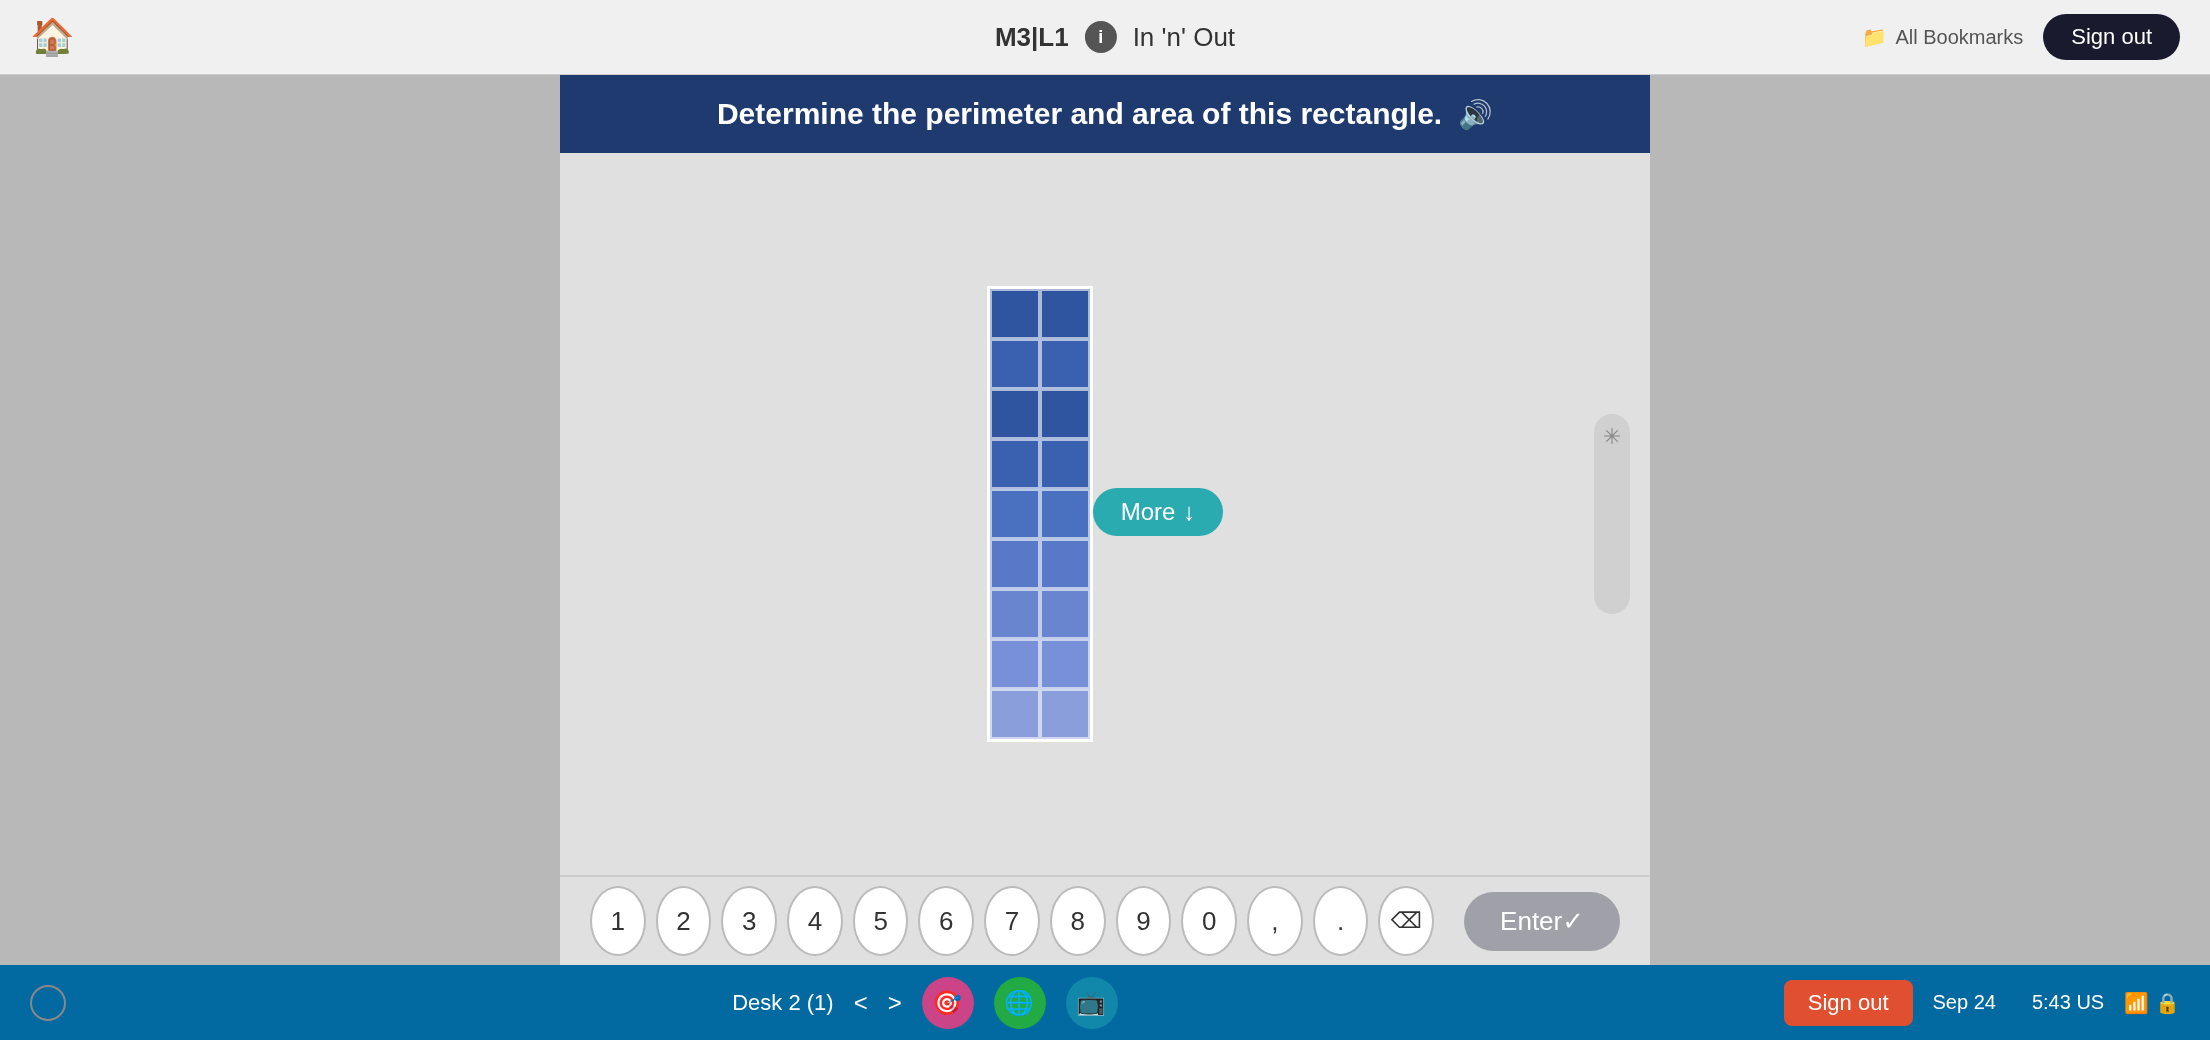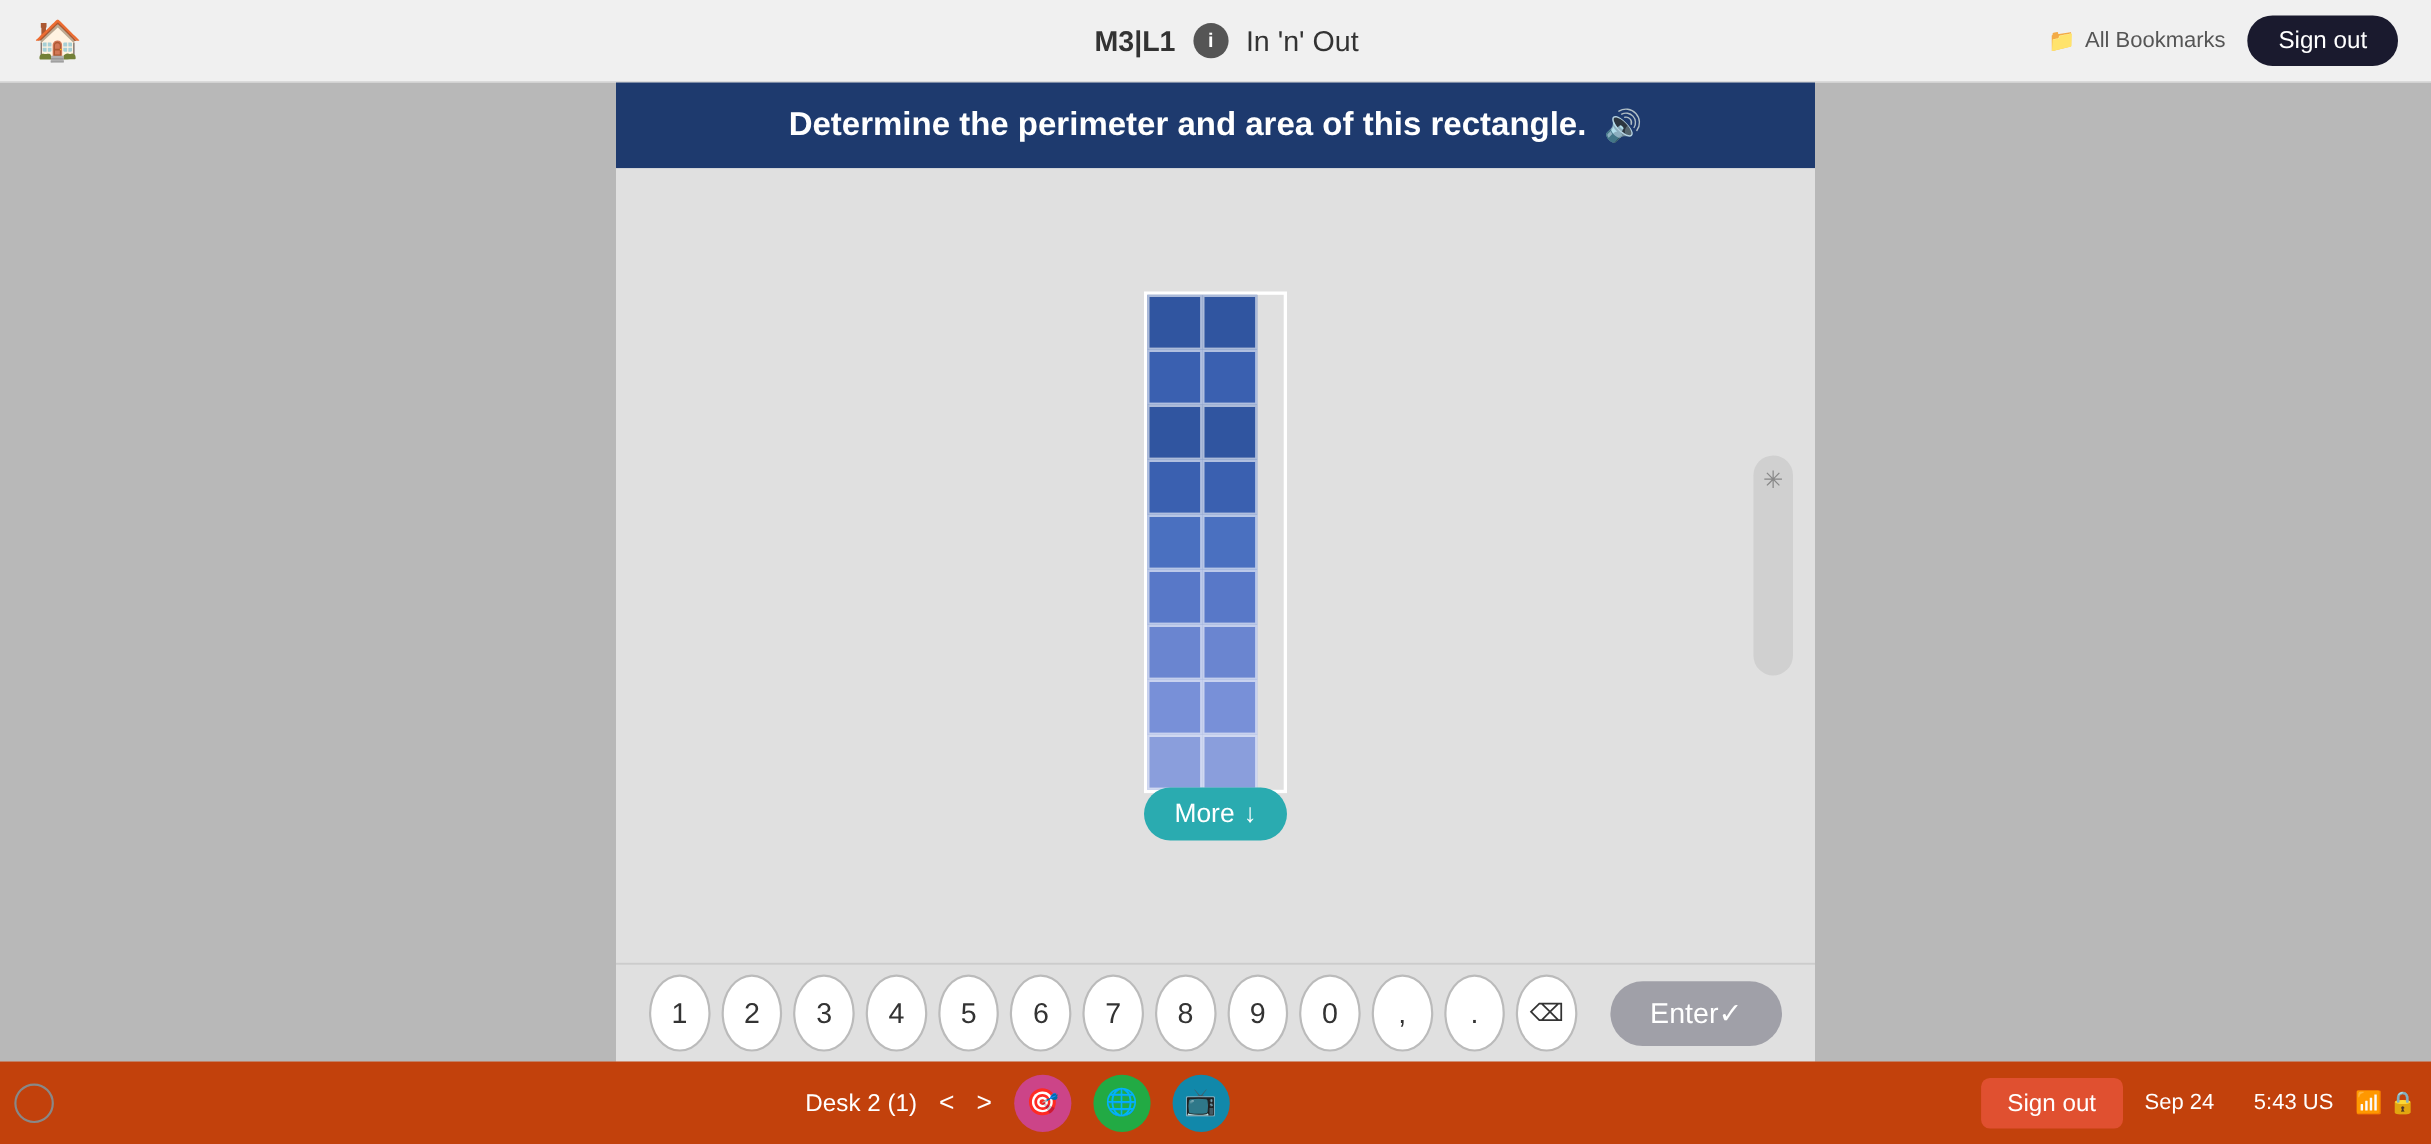--- a/index.html
+++ b/index.html
@@ -167,21 +167,21 @@
     .grid-row-4 { background: #4a65c0; }
     .grid-row-5 { background: #5570c8; }
     .grid-row-6 { background: #6678cc; }
     .grid-row-7 { background: #7785d4; }
     .grid-row-8 { background: #8892d8; }
     .grid-row-9 { background: #9a9fdc; }
 
     .rectangle-wrapper {
       position: relative;
       display: flex;
-      flex-direction: column;
+      align-items: center;
     }
 
     .more-btn {
       background: #2aabb0;
       color: white;
       border: none;
       border-radius: 25px;
       padding: 10px 28px;
       font-size: 24px;
       cursor: pointer;
@@ -265,25 +265,25 @@
       display: flex;
       align-items: center;
       gap: 0;
       margin-left: 20px;
     }
 
     
     .taskbar {
       width: 100%;
       height: 75px;
-      background: #c2410c;
+      background: #0369a1;
       display: flex;
       align-items: center;
       justify-content: space-between;
-      padding: 0 13px;
+      padding: 0 30px;
       position: absolute;
       bottom: 0;
       left: 0;
     }
 
     .taskbar-left {
       display: flex;
       align-items: center;
       gap: 10px;
     }

